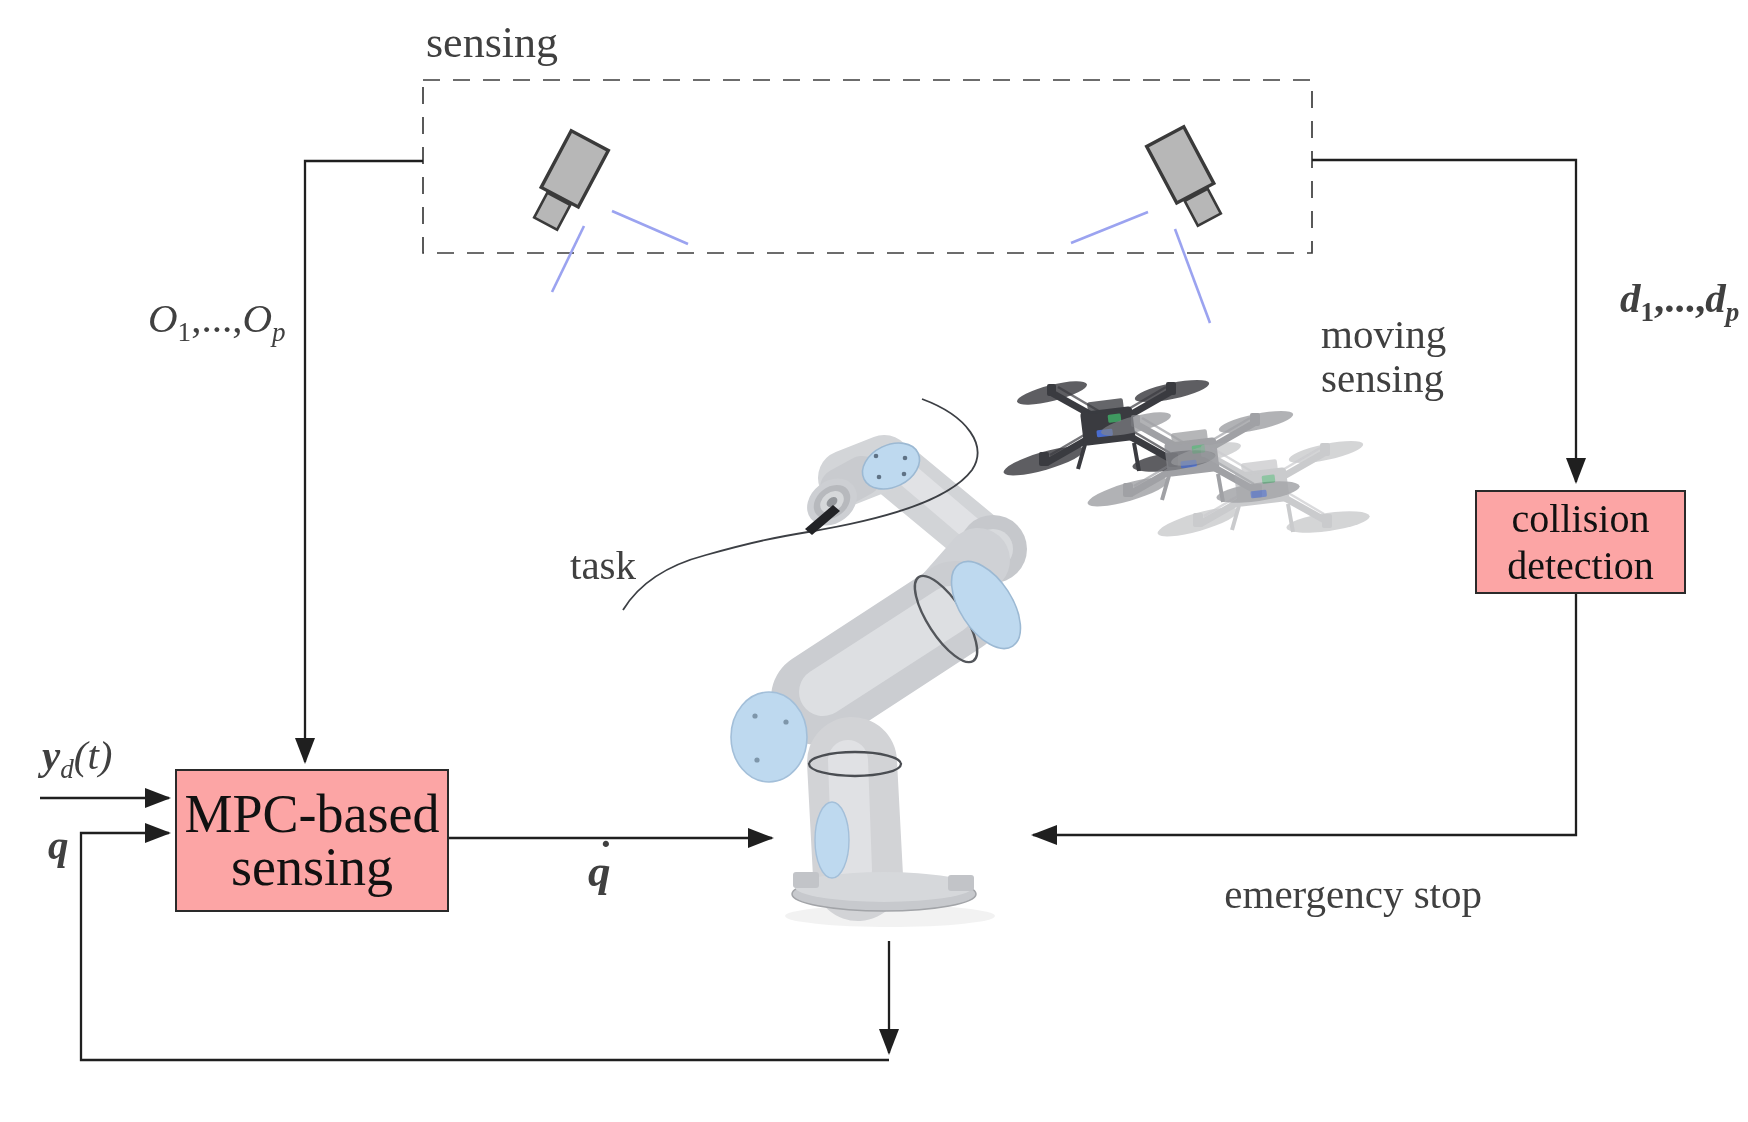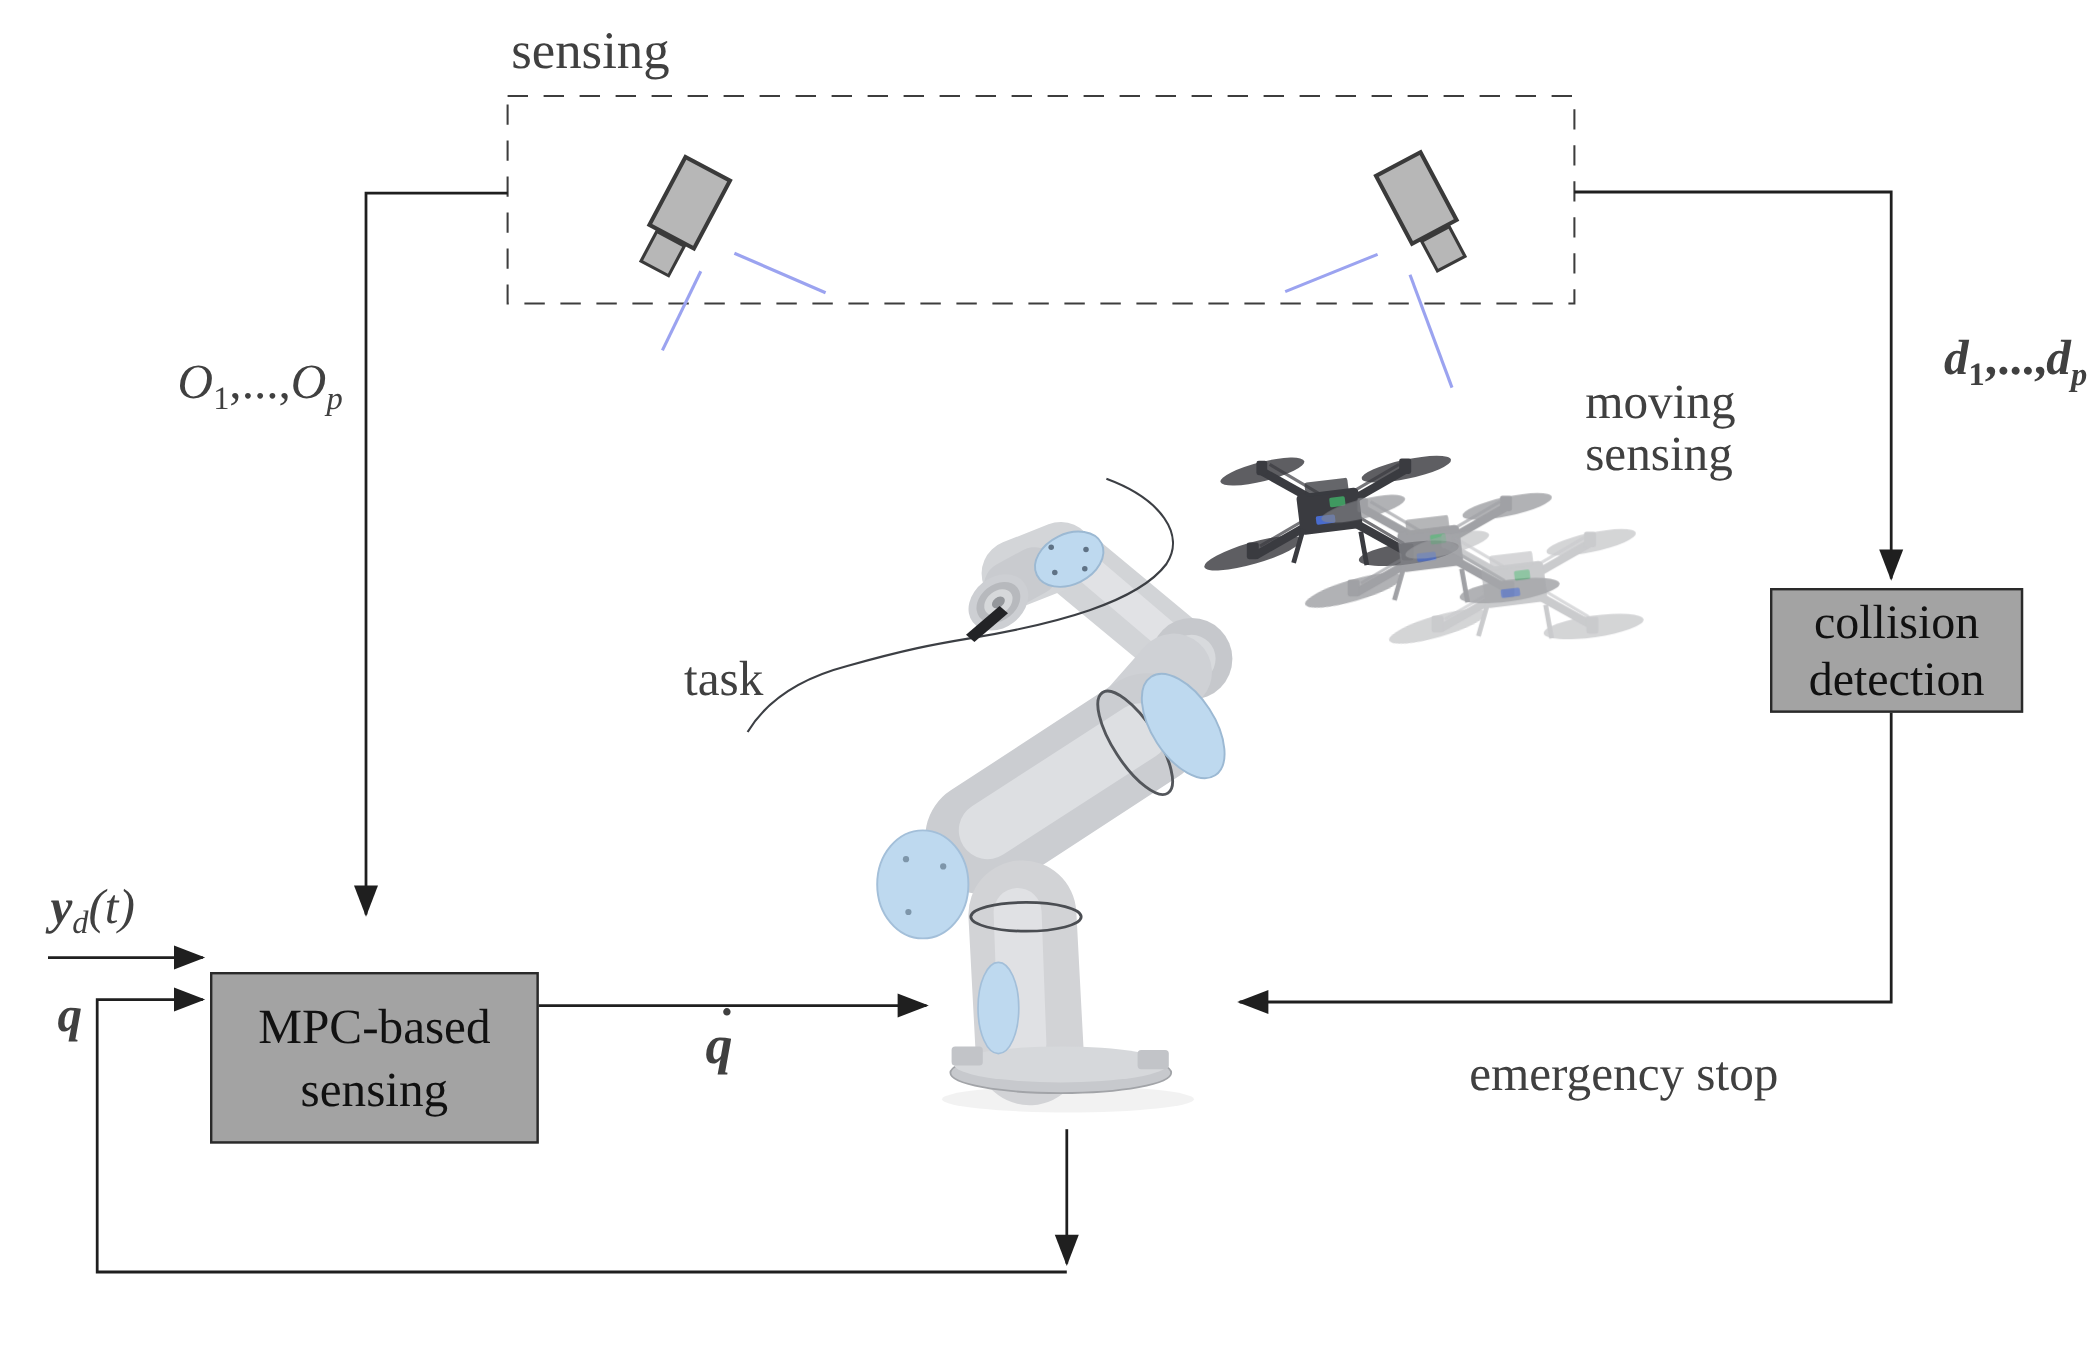--- a/index.html
+++ b/index.html
@@ -3,24 +3,24 @@
 <meta charset="utf-8">
 <style>
   html,body{margin:0;padding:0;background:#ffffff;}
   #canvas{position:relative;width:1748px;height:1122px;background:#ffffff;overflow:hidden;
           font-family:"Liberation Serif","DejaVu Serif",serif;color:#111;}
   #wires{position:absolute;left:0;top:0;}
   .lbl{position:absolute;font-size:41px;line-height:1.12;white-space:nowrap;color:#404040;}
   .it{font-style:italic;}
   .bi{font-style:italic;font-weight:bold;}
   .sub{font-size:0.66em;vertical-align:-0.32em;}
-  .block{position:absolute;border:2.4px solid #2a2a2a;background:#a3a3a3;display:flex;
+  .block{position:absolute;border:2.4px solid #2a2a2a;background:#fca5a5;display:flex;
          flex-direction:column;align-items:center;justify-content:center;text-align:center;}
   .block span{display:block;}
-  #mpc-box{left:175px;top:810px;width:270px;height:139px;font-size:41px;line-height:53px;}
+  #mpc-box{left:175px;top:769px;width:270px;height:139px;font-size:54px;line-height:53px;}
   #cd-box{left:1475px;top:490px;width:207px;height:100px;font-size:40px;line-height:47px;}
   #moving-obstacle{line-height:44px;}
   #emergency-stop{left:1182px;top:872px;width:300px;text-align:right;}
   .qwrap{position:relative;display:inline-block;}
   .qwrap .dotmark{position:absolute;top:-0.60em;left:0.30em;font-size:0.85em;font-style:normal;}
   
   .drone1{color:#3a3b40;}
   .drone2{color:#85868b;opacity:0.78;}
   .drone3{color:#a7a8ac;opacity:0.60;}
 </style>

